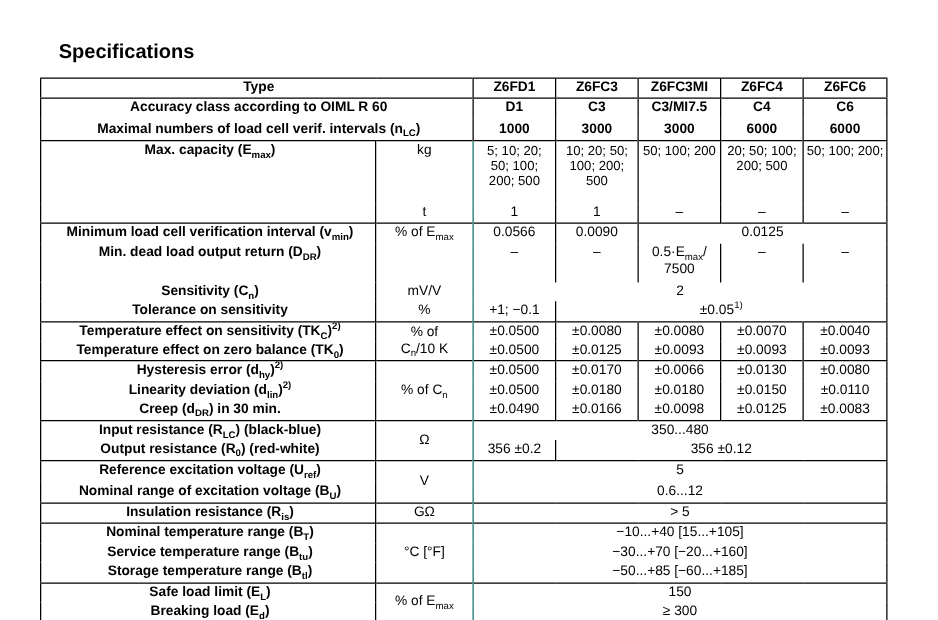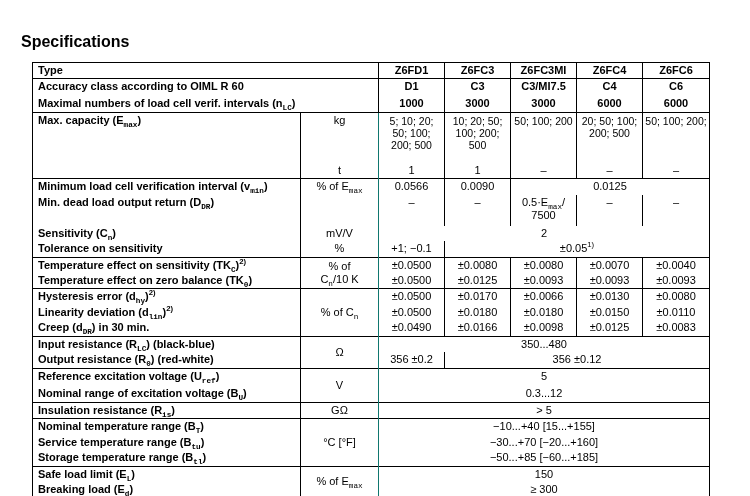--- a/index.html
+++ b/index.html
@@ -6,52 +6,52 @@
   html, body {
     margin: 0; padding: 0;
     width: 750px; height: 496px;
     background: #ffffff;
     font-family: "Liberation Sans", sans-serif;
     color: #000;
     overflow: hidden;
   }
   .page { position: relative; width: 750px; height: 496px; }
   .title {
-    position: absolute; left: 21px; top: 33px;
+    position: absolute; left: 47px; top: 33px;
     margin: 0; font-size: 16px; font-weight: bold; text-align: right;
   }
   table.spec {
     position: absolute; left: 32px; top: 62px;
     width: 677px;
     border-collapse: collapse;
     table-layout: fixed;
     border: 1.5px solid #000;
     font-size: 11px;
     line-height: 1.22;
   }
   tbody { border-top: 1px solid #000; }
   td {
     padding: 1px 2px;
     text-align: center;
     vertical-align: middle;
     overflow: hidden;
   }
   td.lbl {
-    text-align: left;
+    text-align: center;
     font-weight: bold;
     padding-left: 5px;
     border-right: 1px solid #000;
   }
   td.span2 { border-right: 1px solid #000; }
   td.unit { border-right: 1px solid #0f766e; }
   td.br { border-right: 1px solid #000; }
   td.hdr, td.b { font-weight: bold; }
   tr.vtop td { vertical-align: top; }
   td.cap { font-size: 10.5px; line-height: 1.15; padding-top: 2px; margin-left: 16px; }
-  sub { font-size: 0.7em; line-height: 0; font-family: Liberation Mono, monospace; }
+  sub { font-size: 0.7em; line-height: 0; }
   sup { font-size: 0.7em; line-height: 0; }
 </style>
 </head>
 <body>
 
 <div class="page">
   <h1 class="title">Specifications</h1>
 
   <table class="spec">
     <colgroup>
@@ -206,37 +206,37 @@
     </tbody>
 
     <tbody>
       <tr style="height:17px">
         <td class="lbl">Reference excitation voltage (U<sub>ref</sub>)</td>
         <td rowspan="2" class="unit">V</td>
         <td colspan="5">5</td>
       </tr>
       <tr style="height:17px">
         <td class="lbl">Nominal range of excitation voltage (B<sub>U</sub>)</td>
-        <td colspan="5">0.3...12</td>
+        <td colspan="5">0.6...12</td>
       </tr>
     </tbody>
 
     <tbody>
       <tr style="height:15px">
         <td class="lbl">Insulation resistance (R<sub>is</sub>)</td>
         <td class="unit">GΩ</td>
         <td colspan="5">&gt; 5</td>
       </tr>
     </tbody>
 
     <tbody>
       <tr style="height:15px">
         <td class="lbl">Nominal temperature range (B<sub>T</sub>)</td>
         <td rowspan="3" class="unit">°C [°F]</td>
-        <td colspan="5">−10...+40 [15...+155]</td>
+        <td colspan="5">−10...+40 [15...+105]</td>
       </tr>
       <tr style="height:15px">
         <td class="lbl">Service temperature range (B<sub>tu</sub>)</td>
         <td colspan="5">−30...+70 [−20...+160]</td>
       </tr>
       <tr style="height:16px">
         <td class="lbl">Storage temperature range (B<sub>tl</sub>)</td>
         <td colspan="5">−50...+85 [−60...+185]</td>
       </tr>
     </tbody>

